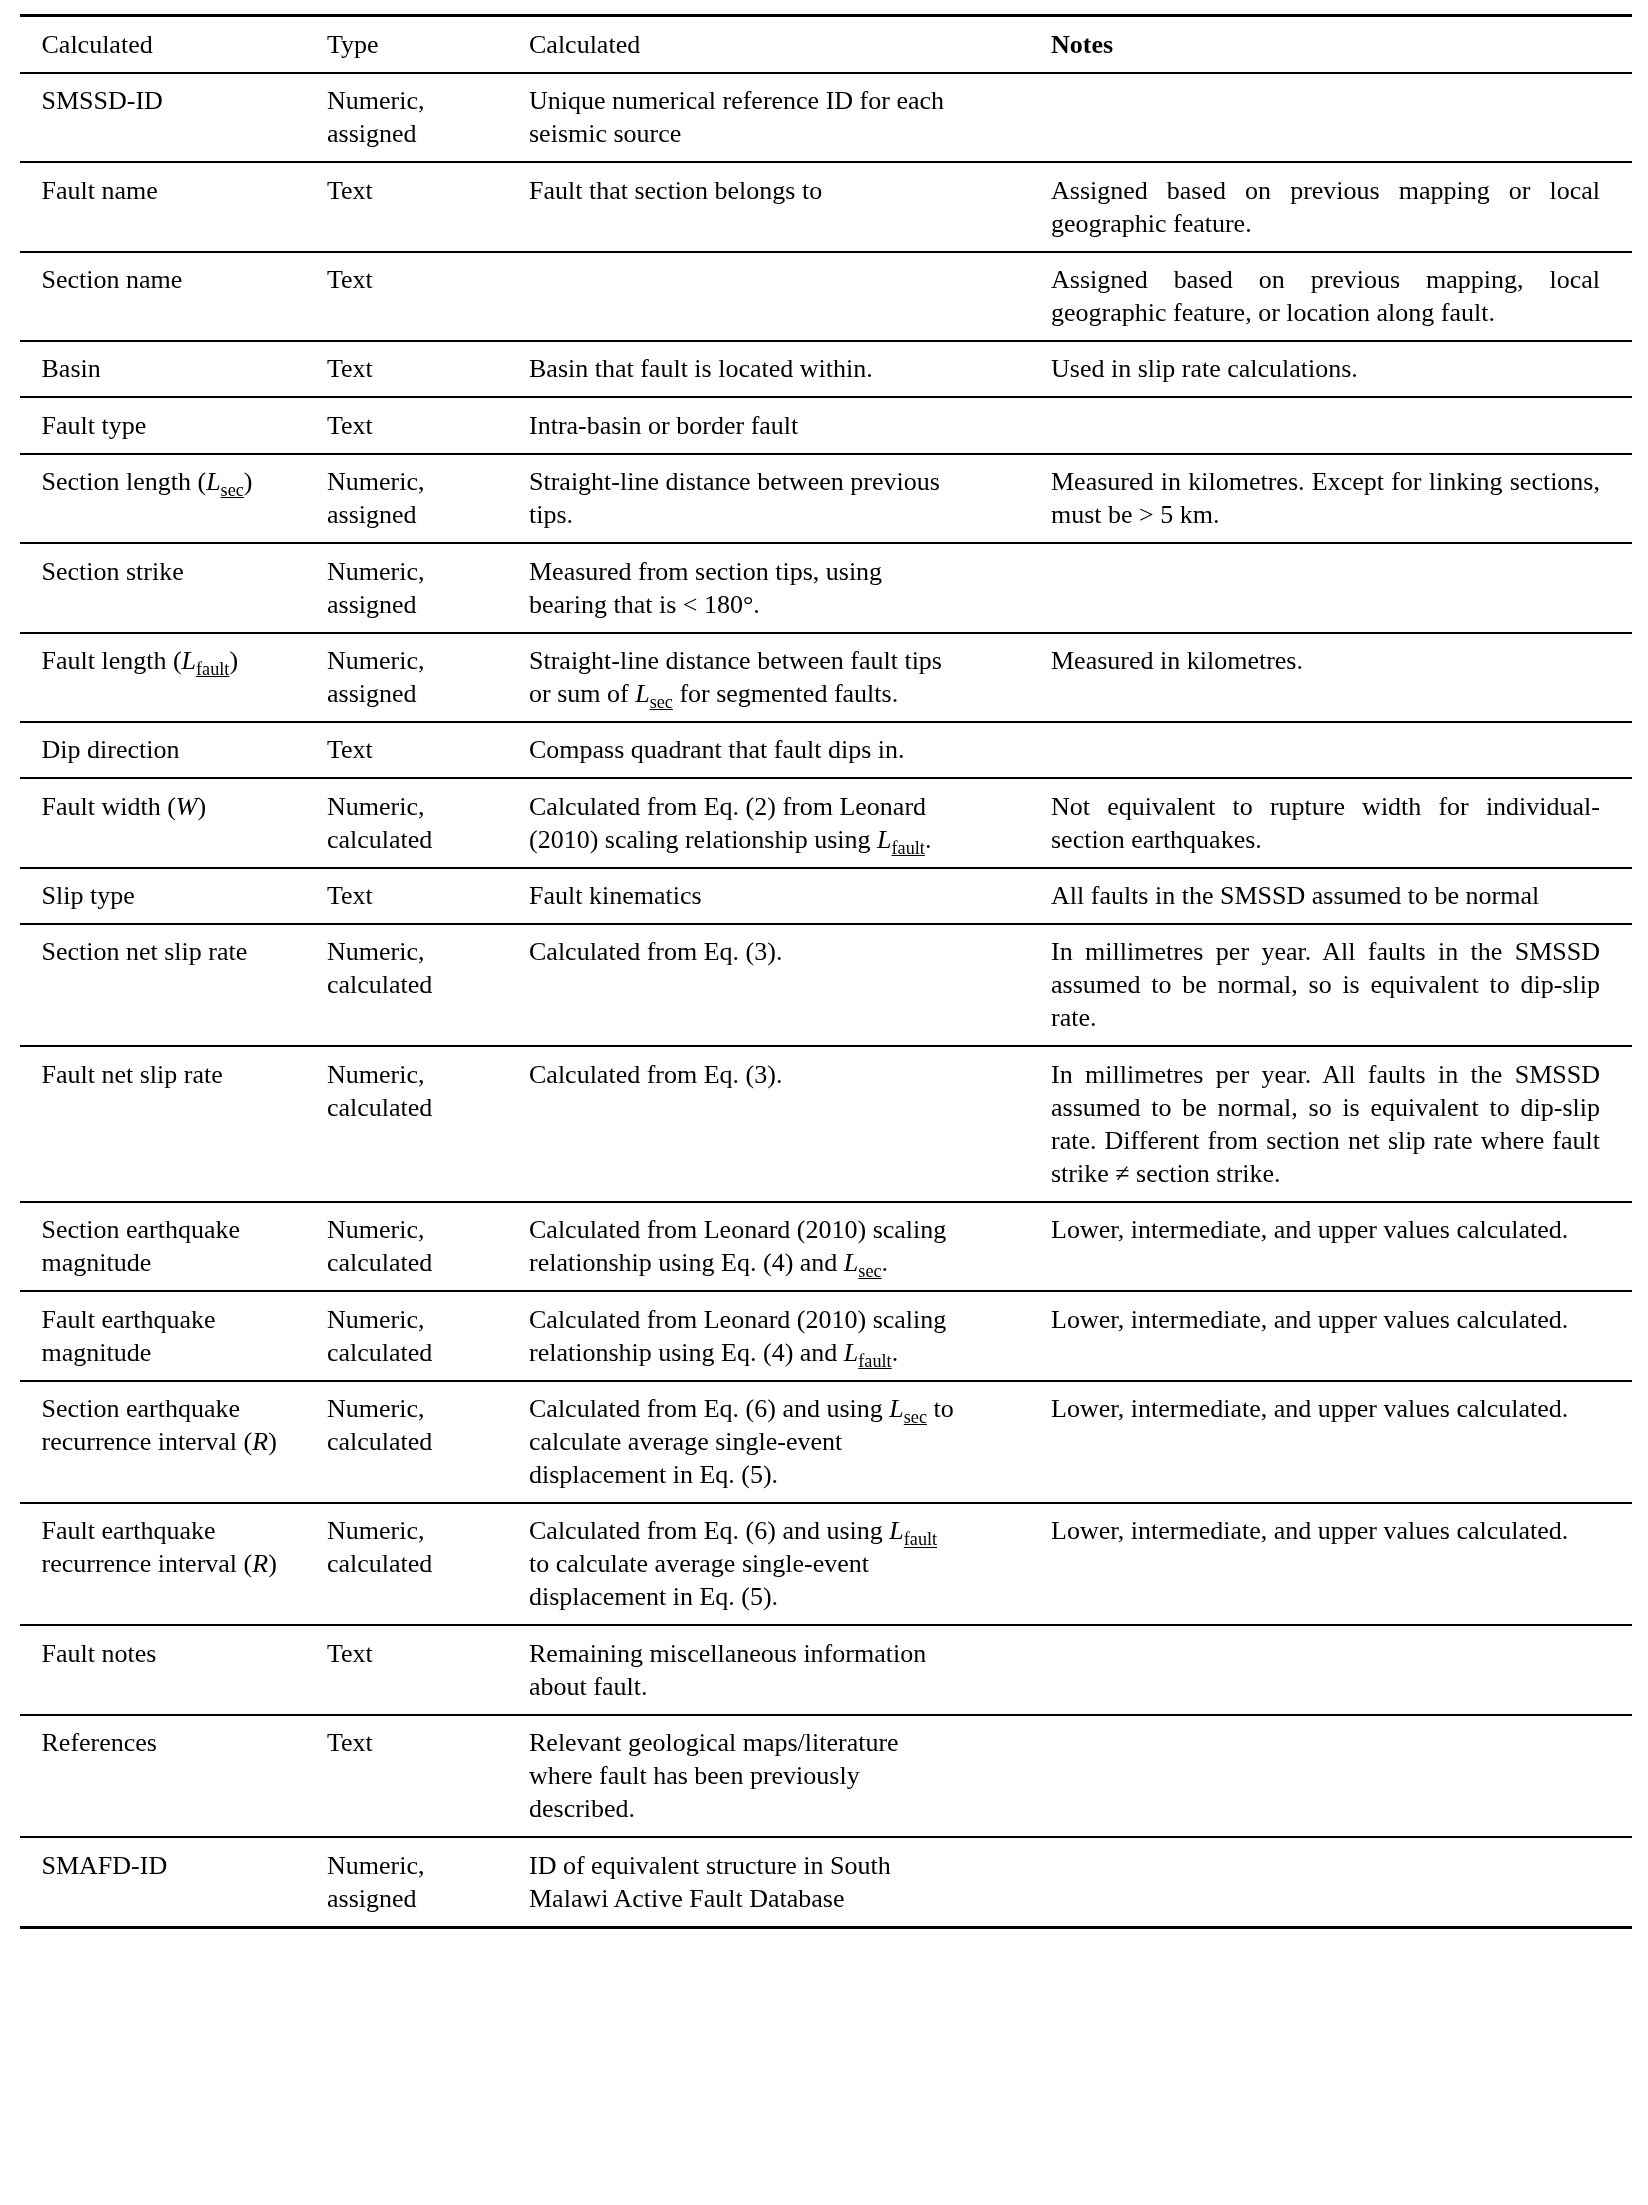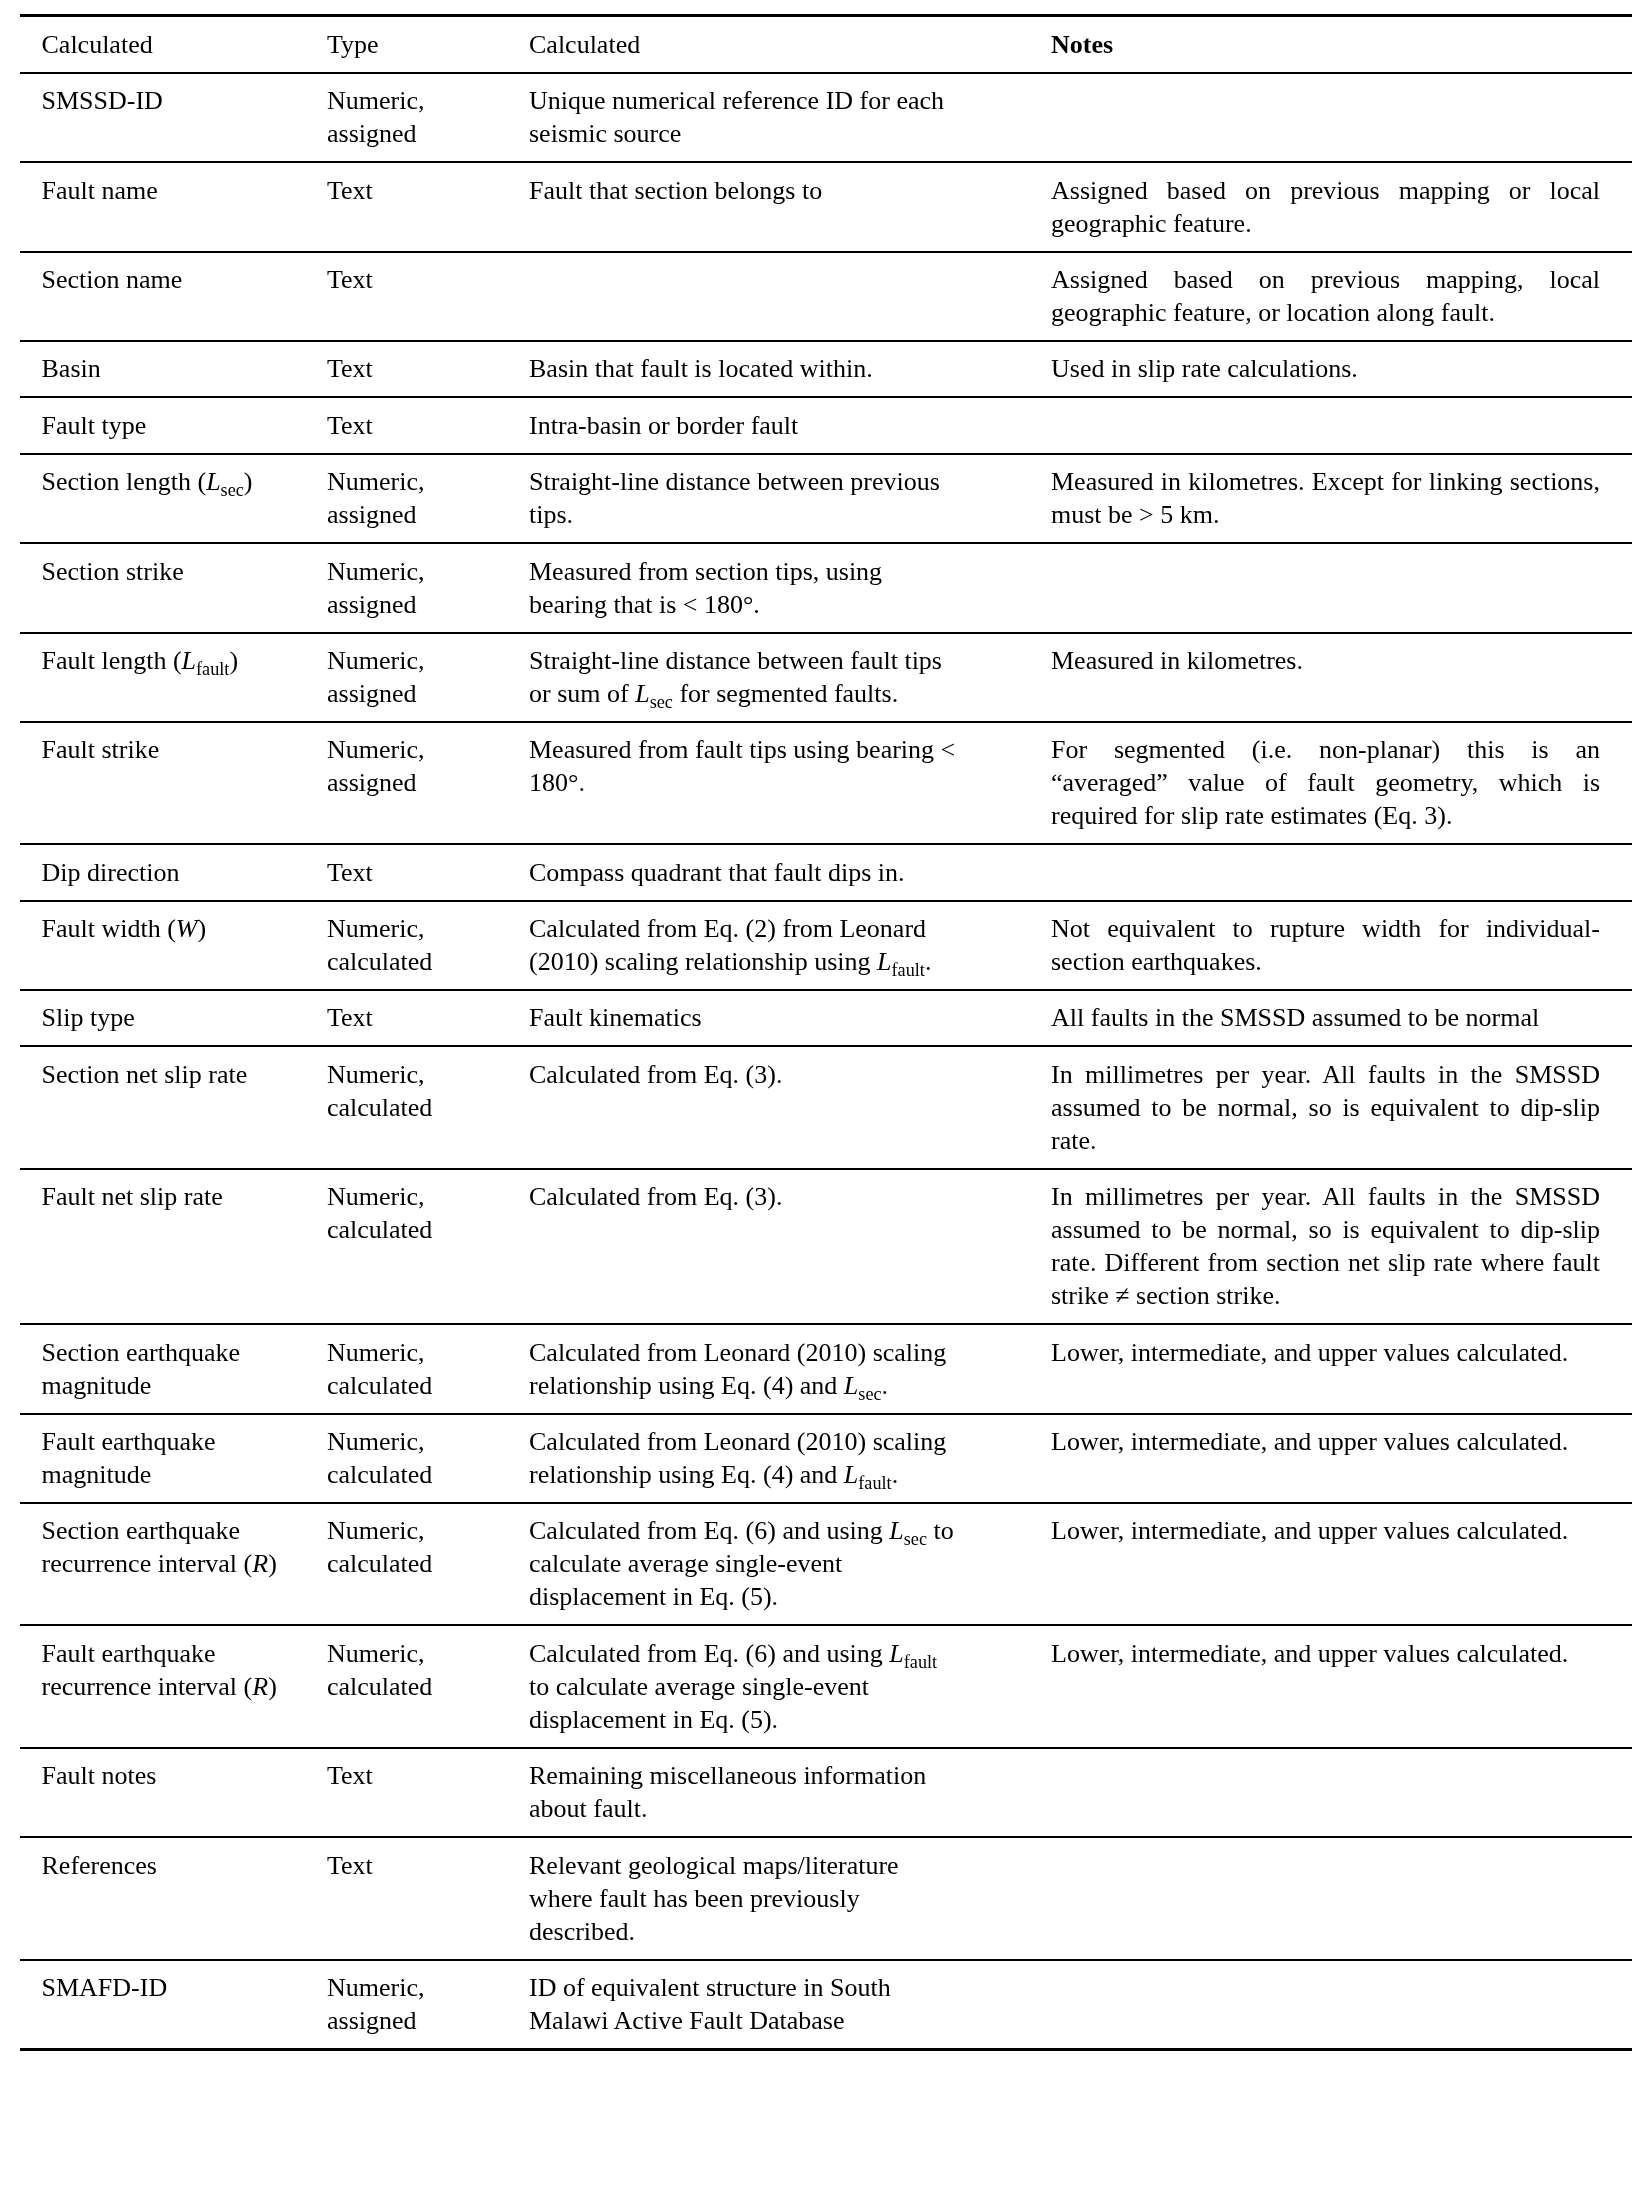--- a/index.html
+++ b/index.html
@@ -47,20 +47,21 @@
 
   .col-attribute  { padding-left: 21.5px; padding-right: 49px; }
   .col-type       { padding-right: 67px; }
   .col-description{ padding-right: 89px; }
   .col-notes      { padding-right: 32px; text-align: justify; }
   th.col-notes    { text-align: left; font-weight: bold; }
 
   sub {
     font-size: 0.7em;
     line-height: 0;
+    text-decoration: underline;
   }
   i { font-style: italic; }
 </style>
 </head>
 <body>
 
 <div class="table-wrap">
   <table class="attr-table">
     <colgroup>
       <col class="c-attr">
@@ -120,26 +121,20 @@
           <td class="col-description">Measured from section tips, using bearing that is &lt; 180°.</td>
           <td class="col-notes"></td>
         </tr>
         <tr>
           <td class="col-attribute">Fault length (<i>L</i><sub>fault</sub>)</td>
           <td class="col-type">Numeric, assigned</td>
           <td class="col-description">Straight-line distance between fault tips or sum of <i>L</i><sub>sec</sub> for segmented faults.</td>
           <td class="col-notes">Measured in kilometres.</td>
         </tr>
         <tr>
-          <td class="col-attribute">Fault strike</td>
-          <td class="col-type">Numeric, assigned</td>
-          <td class="col-description">Measured from fault tips using bearing &lt; 180°.</td>
-          <td class="col-notes">For segmented (i.e. non-planar) this is an “averaged” value of fault geometry, which is required for slip rate estimates (Eq. 3).</td>
-        </tr>
-        <tr>
           <td class="col-attribute">Dip direction</td>
           <td class="col-type">Text</td>
           <td class="col-description">Compass quadrant that fault dips in.</td>
           <td class="col-notes"></td>
         </tr>
         <tr>
           <td class="col-attribute">Fault width (<i>W</i>)</td>
           <td class="col-type">Numeric, calculated</td>
           <td class="col-description">Calculated from Eq. (2) from Leonard (2010) scaling relationship using <i>L</i><sub>fault</sub>.</td>
           <td class="col-notes">Not equivalent to rupture width for individual-section earthquakes.</td>

